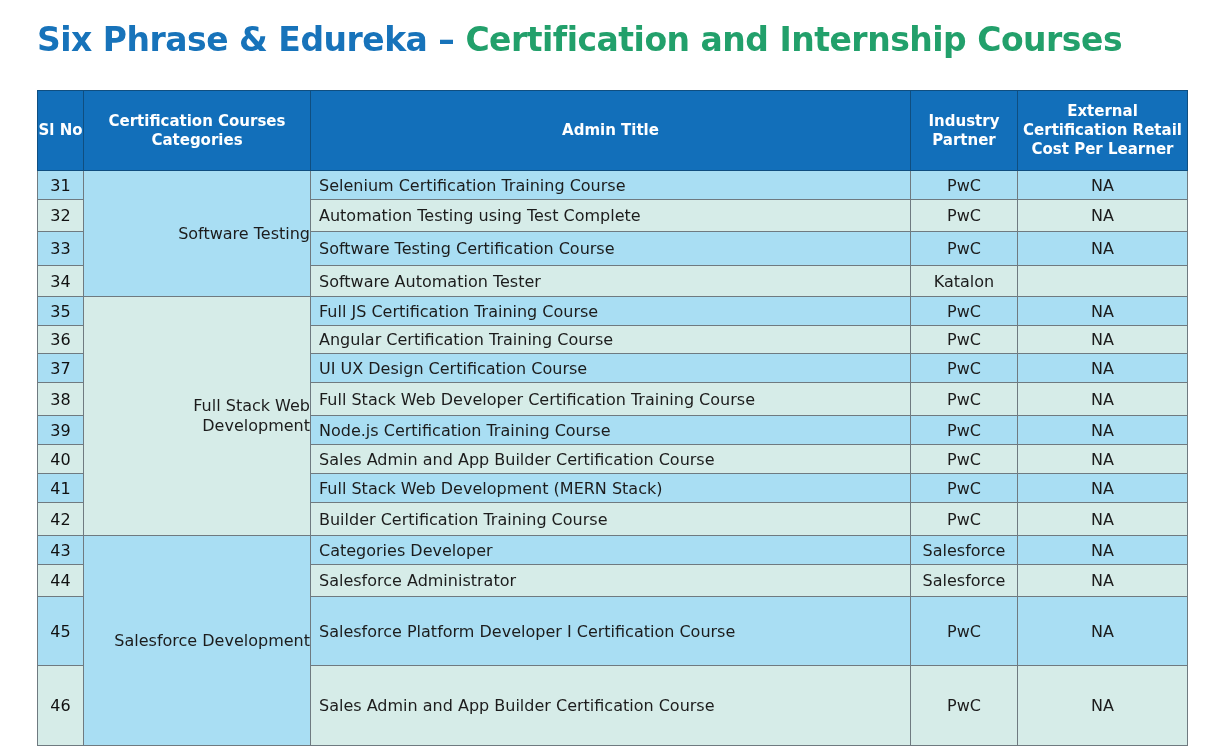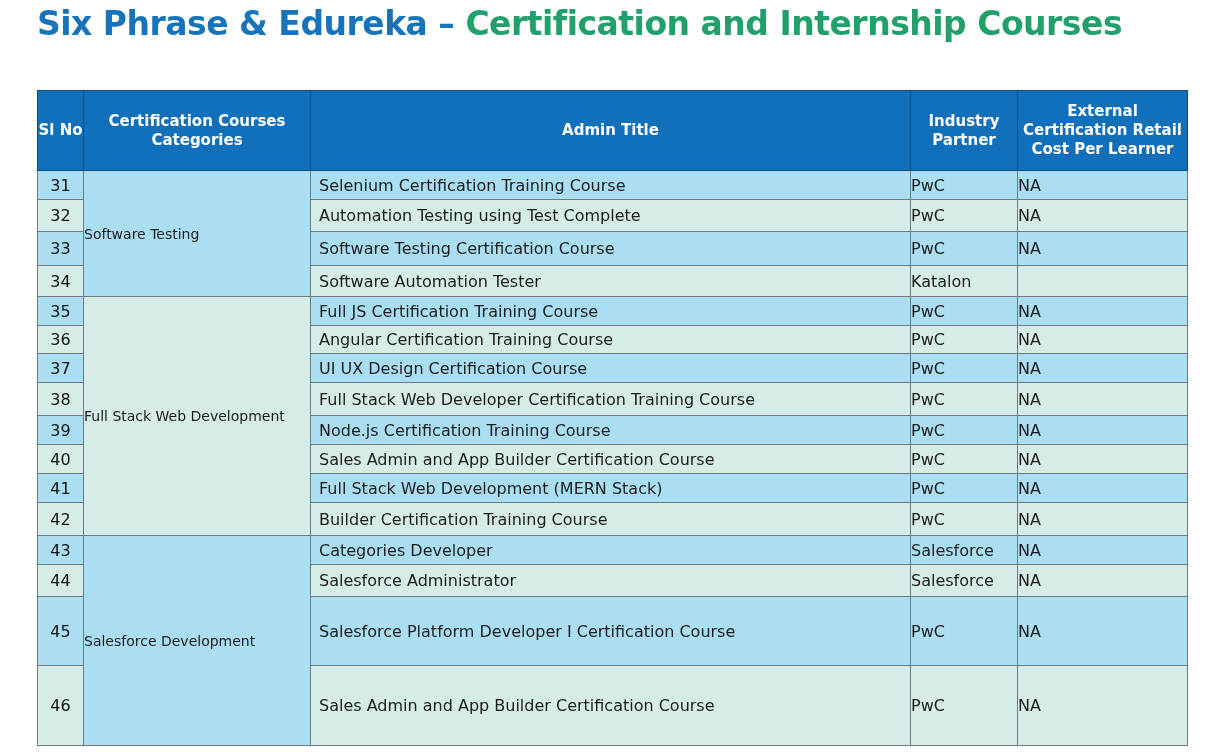--- a/index.html
+++ b/index.html
@@ -1,27 +1,27 @@
 <!DOCTYPE html>
 <html><head>
   <meta charset="utf-8">
   <style>
     html, body { margin:0; padding:0; background:#ffffff; }
     body { width:1224px; height:756px; position:relative; overflow:hidden; font-family:"DejaVu Sans", sans-serif; }
-    .title { position:absolute; left:37px; top:4px; font-size:33px; font-weight:bold; letter-spacing:-0.5px; white-space:nowrap; }
+    .title { position:absolute; left:37px; top:20px; font-size:33px; font-weight:bold; letter-spacing:-0.5px; white-space:nowrap; }
     .title .t1 { color:#1773ba; }
     .title .t2 { color:#22a06b; }
     table { position:absolute; left:37px; top:90px; border-collapse:collapse; table-layout:fixed; width:1150px; }
     th, td { border:1px solid #6f7a80; padding:0; overflow:hidden; }
     th { background:#126fba; color:#ffffff; font-weight:bold; font-size:15px; line-height:19px; text-align:center; border-color:#0f4e80; }
     td { font-size:16px; color:#1c1c1c; }
     td.sl { font-weight:normal; text-align:center; font-size:16px; color:#111; }
-    td.cat { text-align:left; font-size:14px; line-height:20px; }
+    td.cat { text-align:right; font-size:16px; line-height:20px; }
     td.course { text-align:left; padding-left:8px; white-space:nowrap; }
-    td.partner, td.cost { text-align:left; }
+    td.partner, td.cost { text-align:center; }
     .c1 { background:#a9def3; }
     .c2 { background:#d6ece8; }
   </style>
 </head>
 <body>
 
 <div class="title">
   <span class="t1">Six Phrase &amp; Edureka – </span><span class="t2">Certification and Internship Courses</span>
 </div>
 

